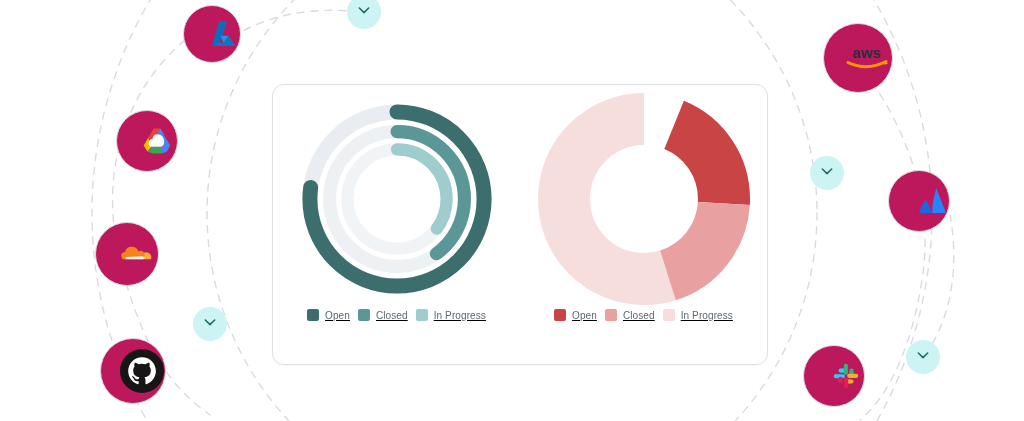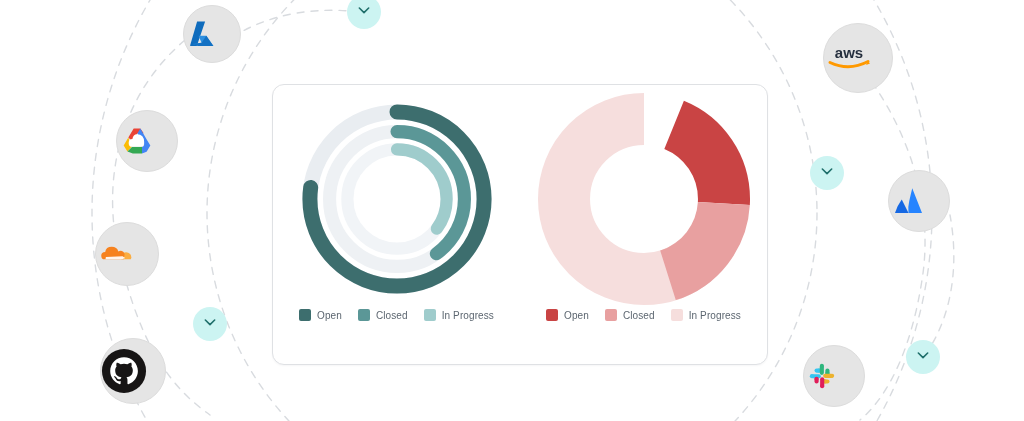--- a/index.html
+++ b/index.html
@@ -21,26 +21,26 @@
   #orbits {
     position: absolute;
     left: 0; top: 0;
     width: 1024px; height: 421px;
     pointer-events: none;
   }
   
   .logo-badge {
     position: absolute;
     border-radius: 50%;
-    background: #e5e5e5;
+    background: #be185d;
     border: 1.4px solid #dcdcdc;
     box-sizing: border-box;
     display: flex;
     align-items: center;
-    justify-content: flex-start;
+    justify-content: flex-end;
   }
   .logo-badge svg { display: block; }
   
   .check-badge {
     position: absolute;
     border-radius: 50%;
     background: #ccf4f2;
     display: flex;
     align-items: center;
     justify-content: center;
@@ -84,21 +84,22 @@
     width: 100%;
     height: 40px;
     display: flex;
     align-items: flex-start;
     justify-content: space-around;
   }
   .legend-group {
     width: 232px;
     display: flex;
     justify-content: center;
-    gap: 16px;
+    gap: 8px;
+    text-decoration: underline;
   }
   .legend-item {
     display: flex;
     align-items: center;
     gap: 6px;
   }
   .legend-swatch {
     width: 12px;
     height: 12px;
     border-radius: 2px;

